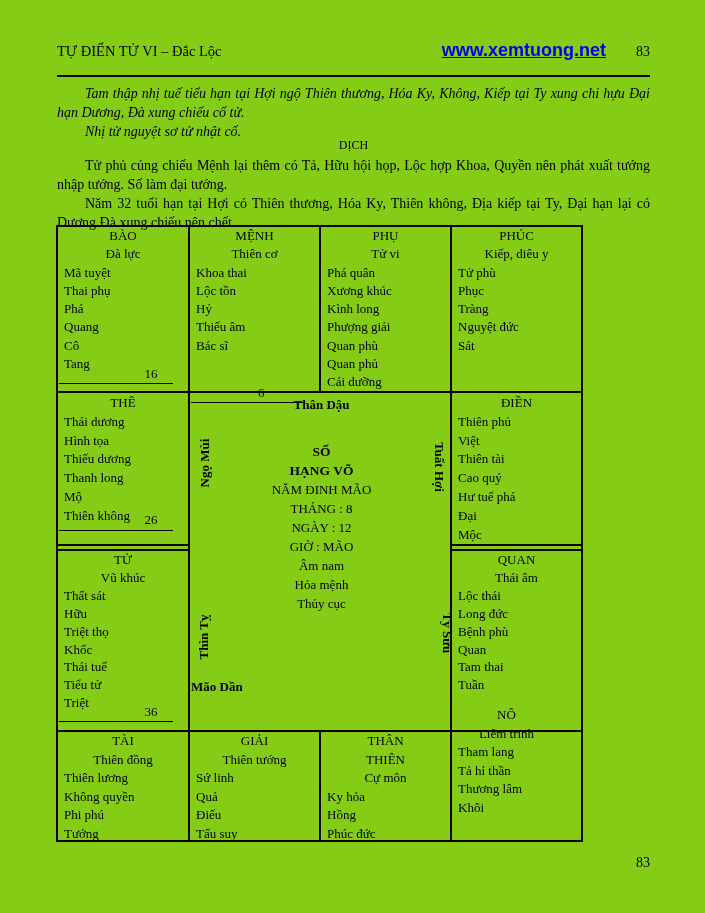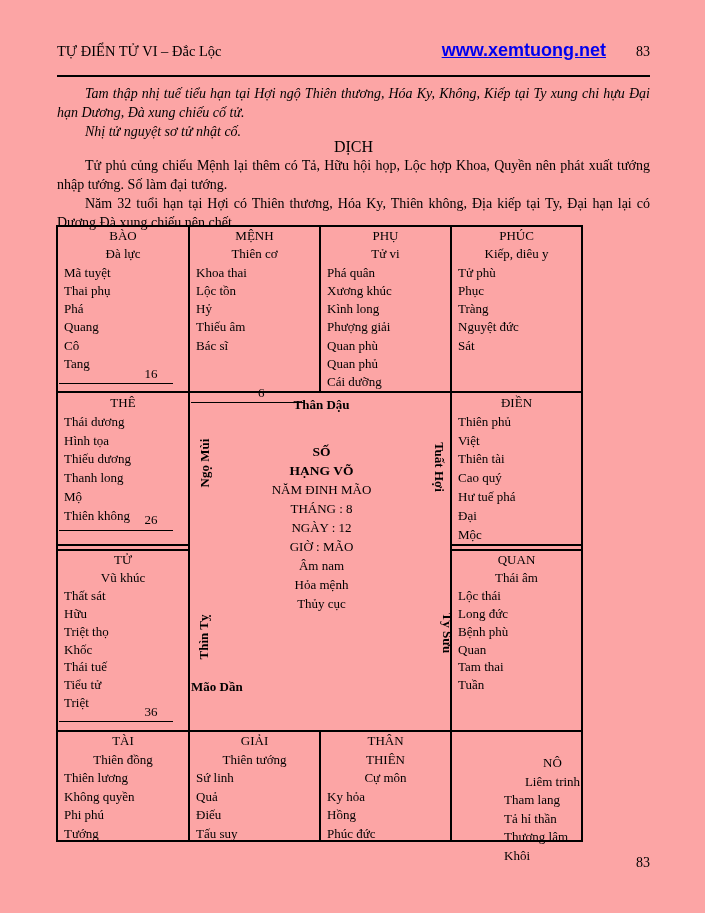--- a/index.html
+++ b/index.html
@@ -1,30 +1,30 @@
 <!DOCTYPE html>
 <html><head>
 <meta charset="utf-8">
 <style>
   html,body{margin:0;padding:0;background:#888;}
-  .page{position:relative;width:705px;height:913px;background:#fca5a5;margin:0 auto;
+  .page{position:relative;width:705px;height:913px;background:#84cc16;margin:0 auto;
         font-family:"Liberation Serif","DejaVu Serif",serif;color:#000;overflow:hidden;}
   
   .hdr{position:absolute;left:57px;top:40px;width:593px;display:flex;align-items:baseline;}
   .hdr-title{font-size:14.5px;white-space:nowrap;}
   .hdr-spacer{flex:1;}
   .hdr-link{font-family:"Liberation Sans","DejaVu Sans",sans-serif;font-weight:bold;
             font-size:18px;color:#0000EE;text-decoration:underline;white-space:nowrap;}
   .hdr-page{font-size:14px;margin-left:30px;}
   .hdr-rule{position:absolute;left:57px;top:75px;width:593px;height:2px;background:#000;}
   
   .para{position:absolute;left:57px;width:593px;font-size:14px;line-height:19px;
         text-align:justify;text-indent:28px;}
   .italic{font-style:italic;}
-  .dich{position:absolute;left:57px;width:593px;text-align:center;font-size:16px;}
+  .dich{position:absolute;left:57px;width:593px;text-align:center;font-size:12px;}
   
   .tbl{position:absolute;left:56px;top:225px;width:527px;height:617px;border:2px solid #000;box-sizing:border-box;}
   .ln{position:absolute;background:#000;}
   .cell{position:absolute;font-size:13px;line-height:18.3px;box-sizing:border-box;padding-top:0;}
   .cell-the,.cell-dien{line-height:18.8px;}
   .cell-tu,.cell-quan{line-height:17.9px;}
   .cell-r4{line-height:18.6px;}
   .ctitle{text-align:center;}
   .csub{text-align:center;}
   .item{text-align:left;padding-left:6px;white-space:nowrap;}
@@ -200,21 +200,21 @@
     <div class="cell cell-r4" style="left:263px;top:505px;width:129px;height:108px;">
       <div class="ctitle">THÂN</div>
       <div class="ctitle">THIÊN</div>
       <div class="csub">Cự môn</div>
       <div>
           <div class="item">Ky hỏa</div>
           <div class="item">Hồng</div>
           <div class="item">Phúc đức</div>
         </div>
     </div>
-    <div class="cell cell-r4" style="left:394px;top:527px;width:109px;height:108px;margin-left:46px;">
+    <div class="cell cell-r4" style="left:394px;top:479px;width:109px;height:108px;">
       <div class="ctitle">NÔ</div>
       <div class="csub">Liêm trinh</div>
       <div>
           <div class="item">Tham lang</div>
           <div class="item">Tả hỉ thần</div>
           <div class="item">Thương lâm</div>
           <div class="item">Khôi</div>
         </div>
     </div>
 

